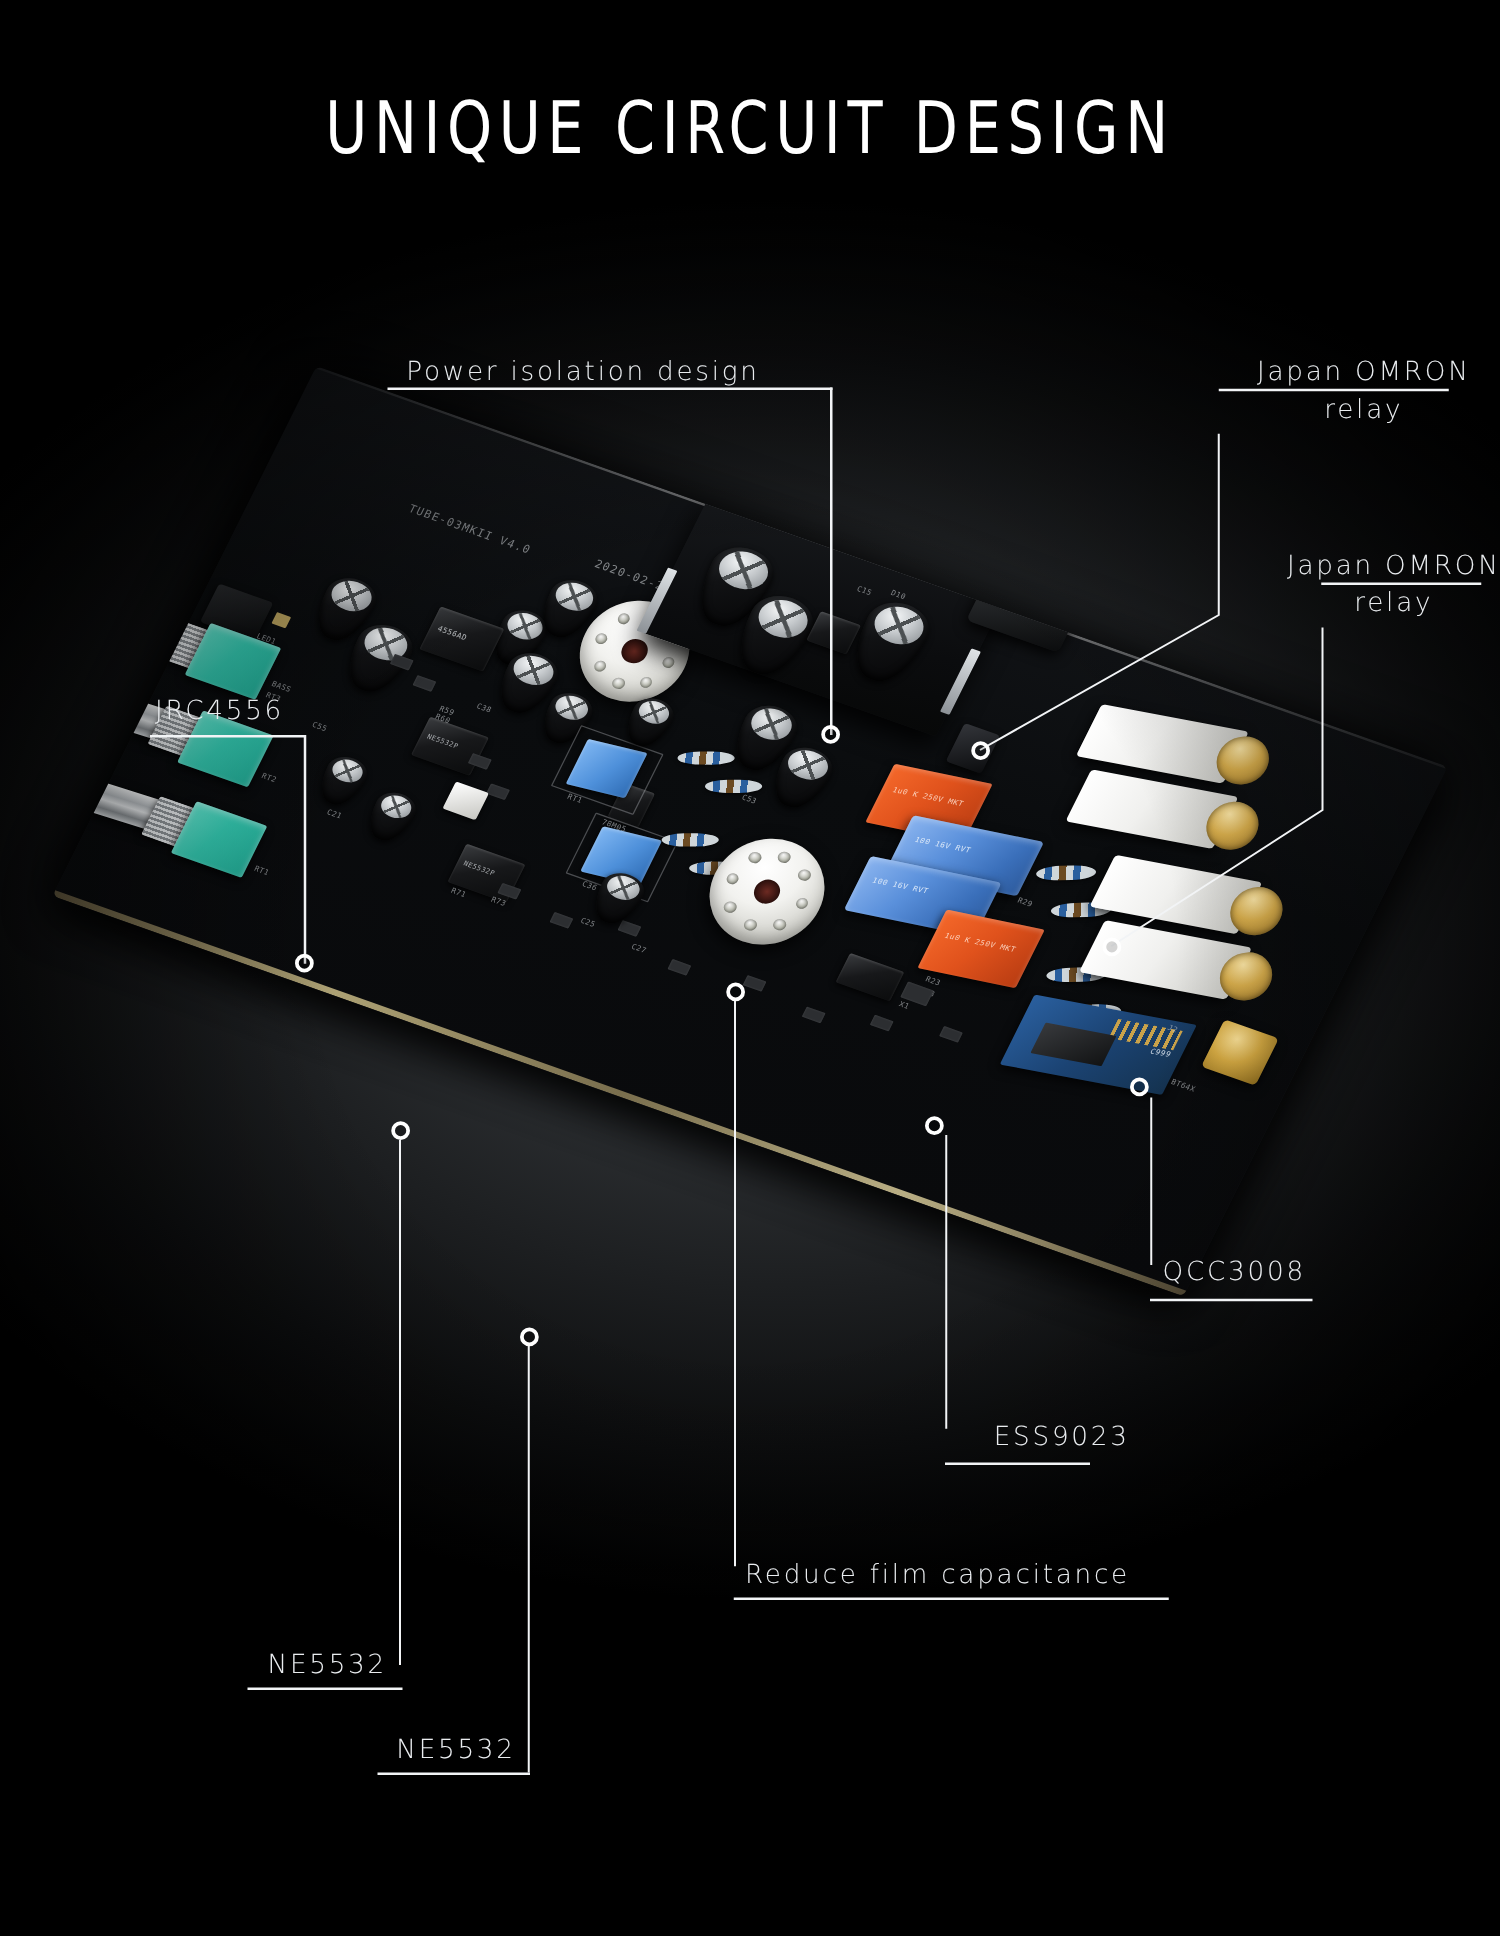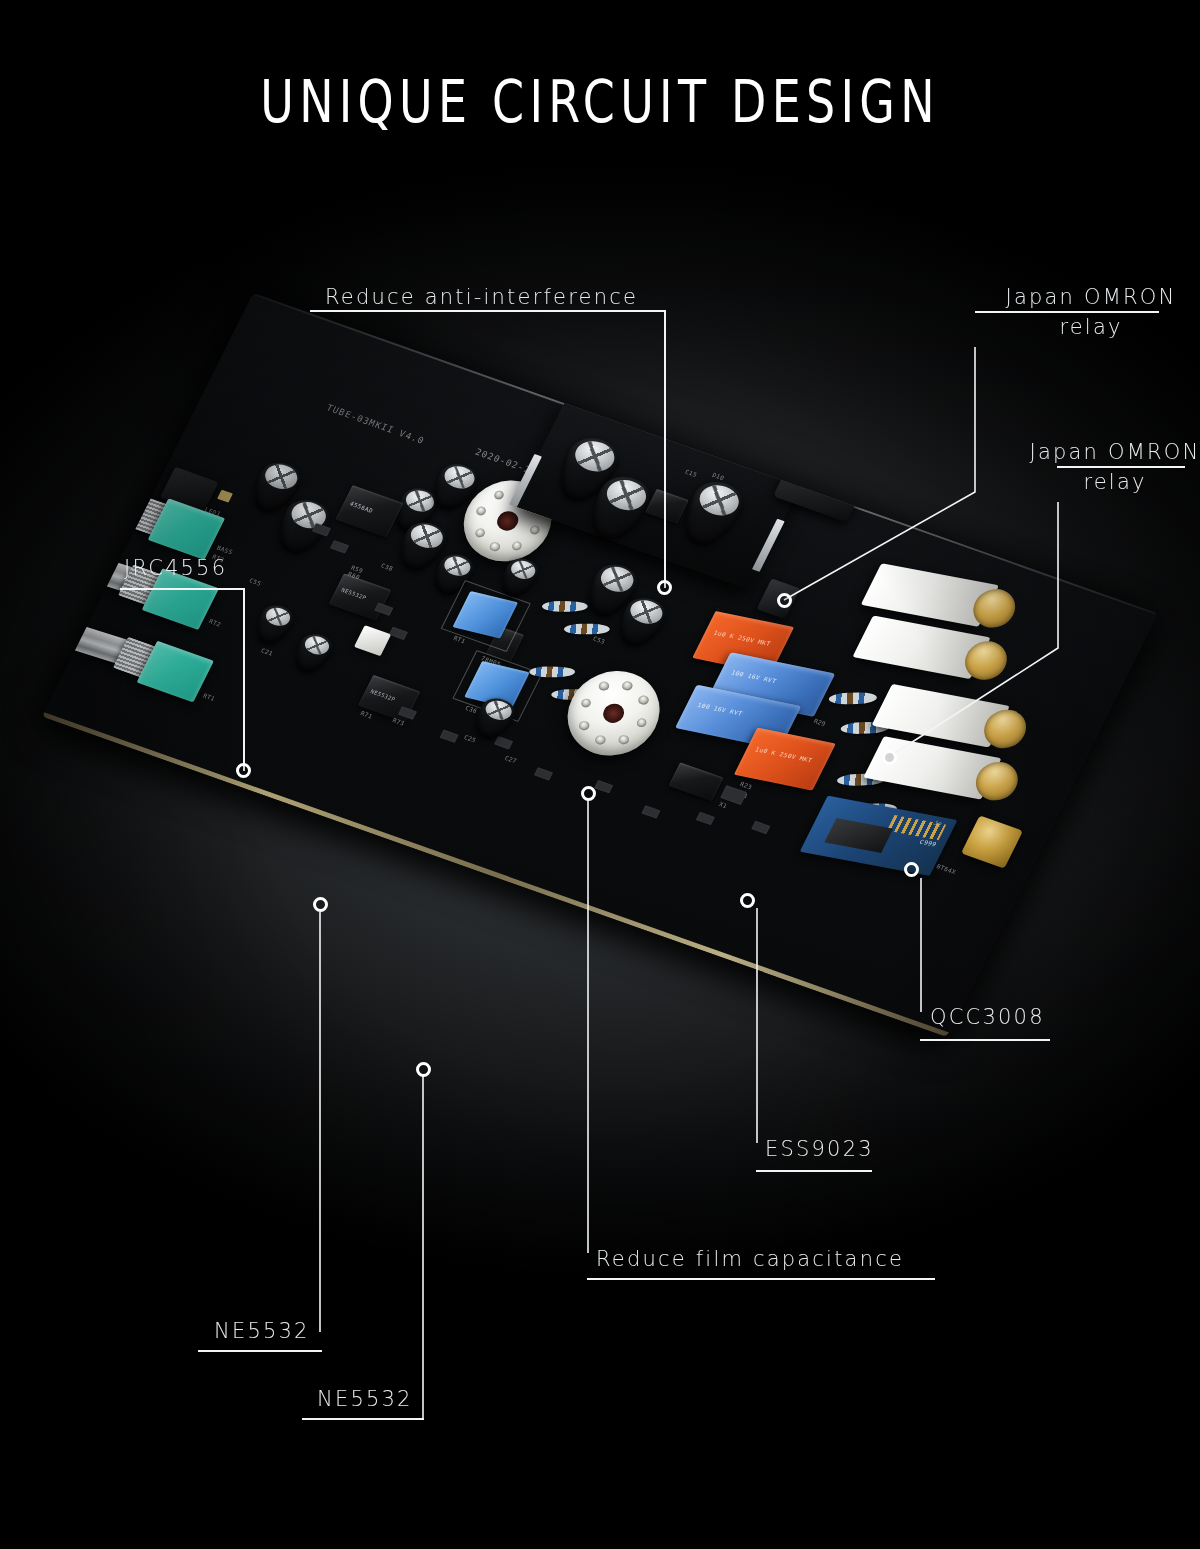--- a/index.html
+++ b/index.html
@@ -374,21 +374,21 @@
 
       <path d="M588 1253 L588 800"></path>
 
       <path d="M320 1332 L320 912"></path>
 
       <path d="M423 1418 L423 1076"></path>
     </g>
   </svg>
 
   <div class="callout" style="left:325px;top:283px;">
-    <span class="ln">Reduce anti-interference</span>
+    <span class="ln">Power isolation design</span>
   </div>
   <div class="rule" style="left:310px;top:310px;width:356px;"></div>
   <div class="vlead" style="left:664px;top:310px;height:278px;"></div>
   <div class="ring" style="left:657px;top:580px;"></div>
 
   <div class="callout c" style="left:976px;top:283px;width:182px;">
     <span class="ln">Japan OMRON</span>
     <span class="ln">relay</span>
   </div>
   <div class="rule" style="left:975px;top:311px;width:184px;"></div>
@@ -407,21 +407,21 @@
   <div class="rule" style="left:120px;top:588px;width:124px;"></div>
   <div class="vlead" style="left:243px;top:588px;height:183px;"></div>
   <div class="ring" style="left:236px;top:763px;"></div>
 
   <div class="callout" style="left:930px;top:1003px;">
     <span class="ln">QCC3008</span>
   </div>
   <div class="rule" style="left:920px;top:1039px;width:130px;"></div>
   <div class="ring" style="left:904px;top:862px;"></div>
 
-  <div class="callout" style="left:765px;top:1135px;">
+  <div class="callout" style="left:795px;top:1135px;">
     <span class="ln">ESS9023</span>
   </div>
   <div class="rule" style="left:756px;top:1170px;width:116px;"></div>
   <div class="ring" style="left:740px;top:893px;"></div>
 
   <div class="callout" style="left:596px;top:1245px;">
     <span class="ln">Reduce film capacitance</span>
   </div>
   <div class="rule" style="left:587px;top:1278px;width:348px;"></div>
   <div class="ring" style="left:581px;top:786px;"></div>

